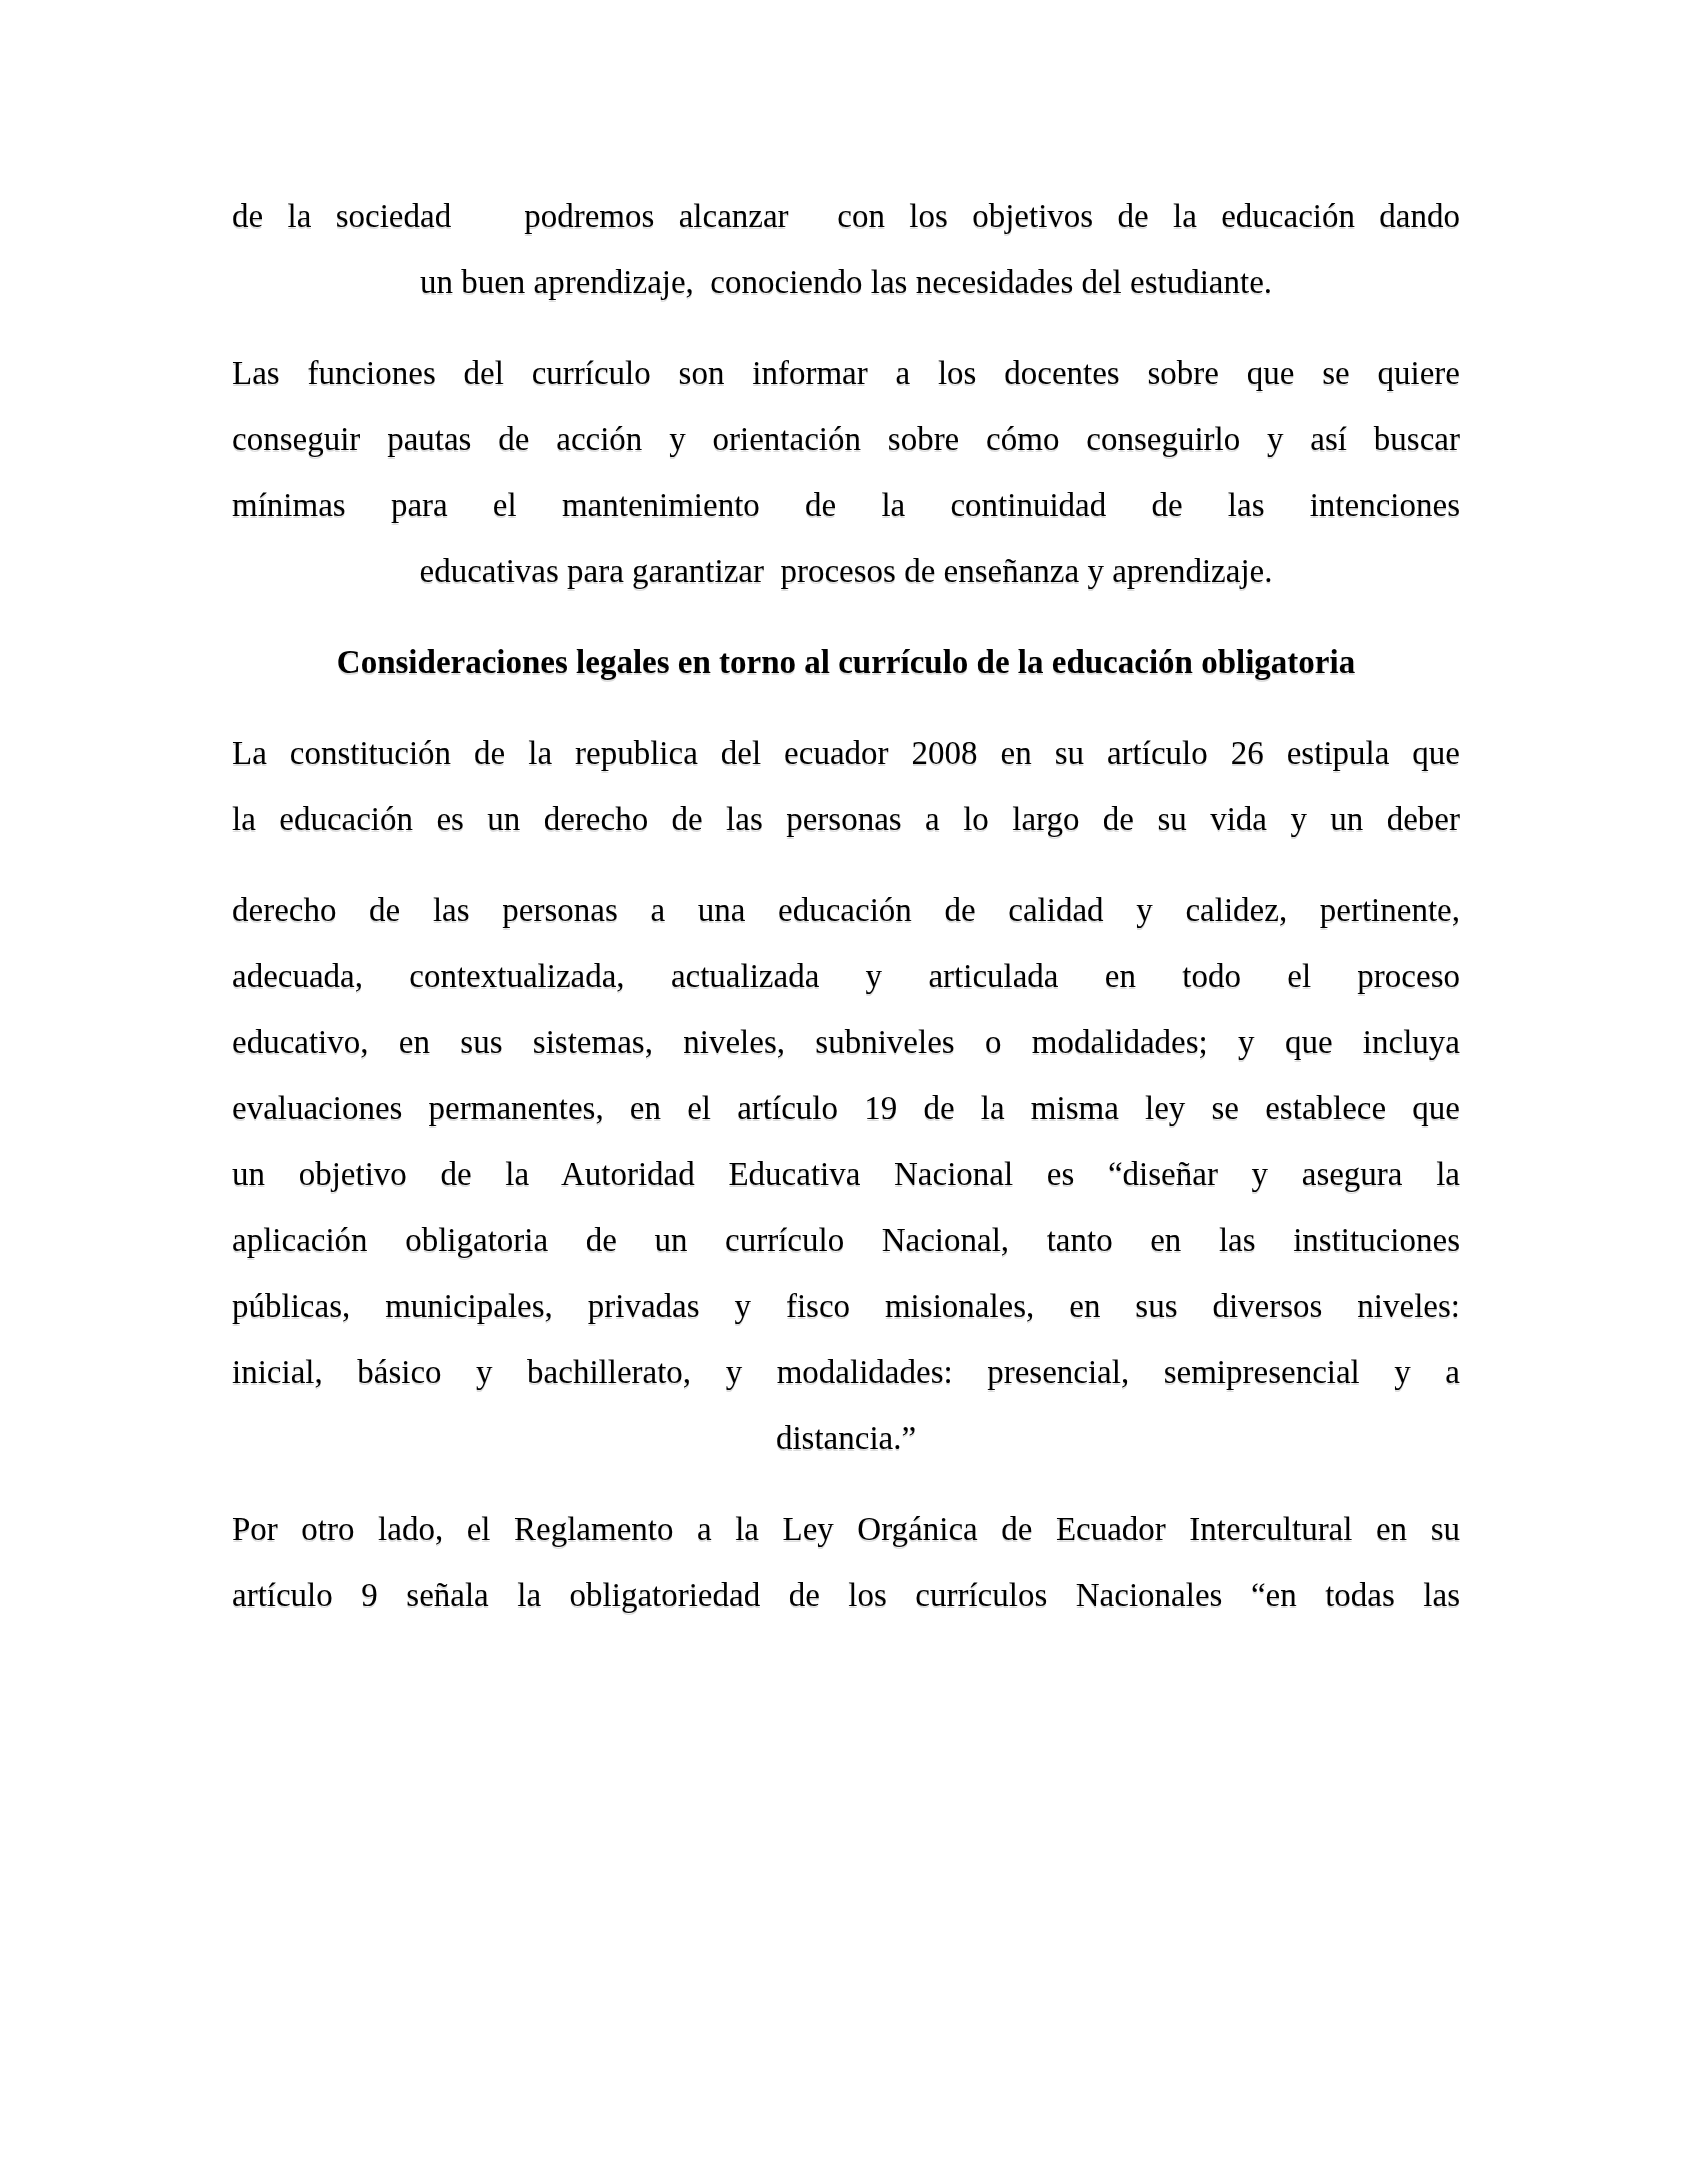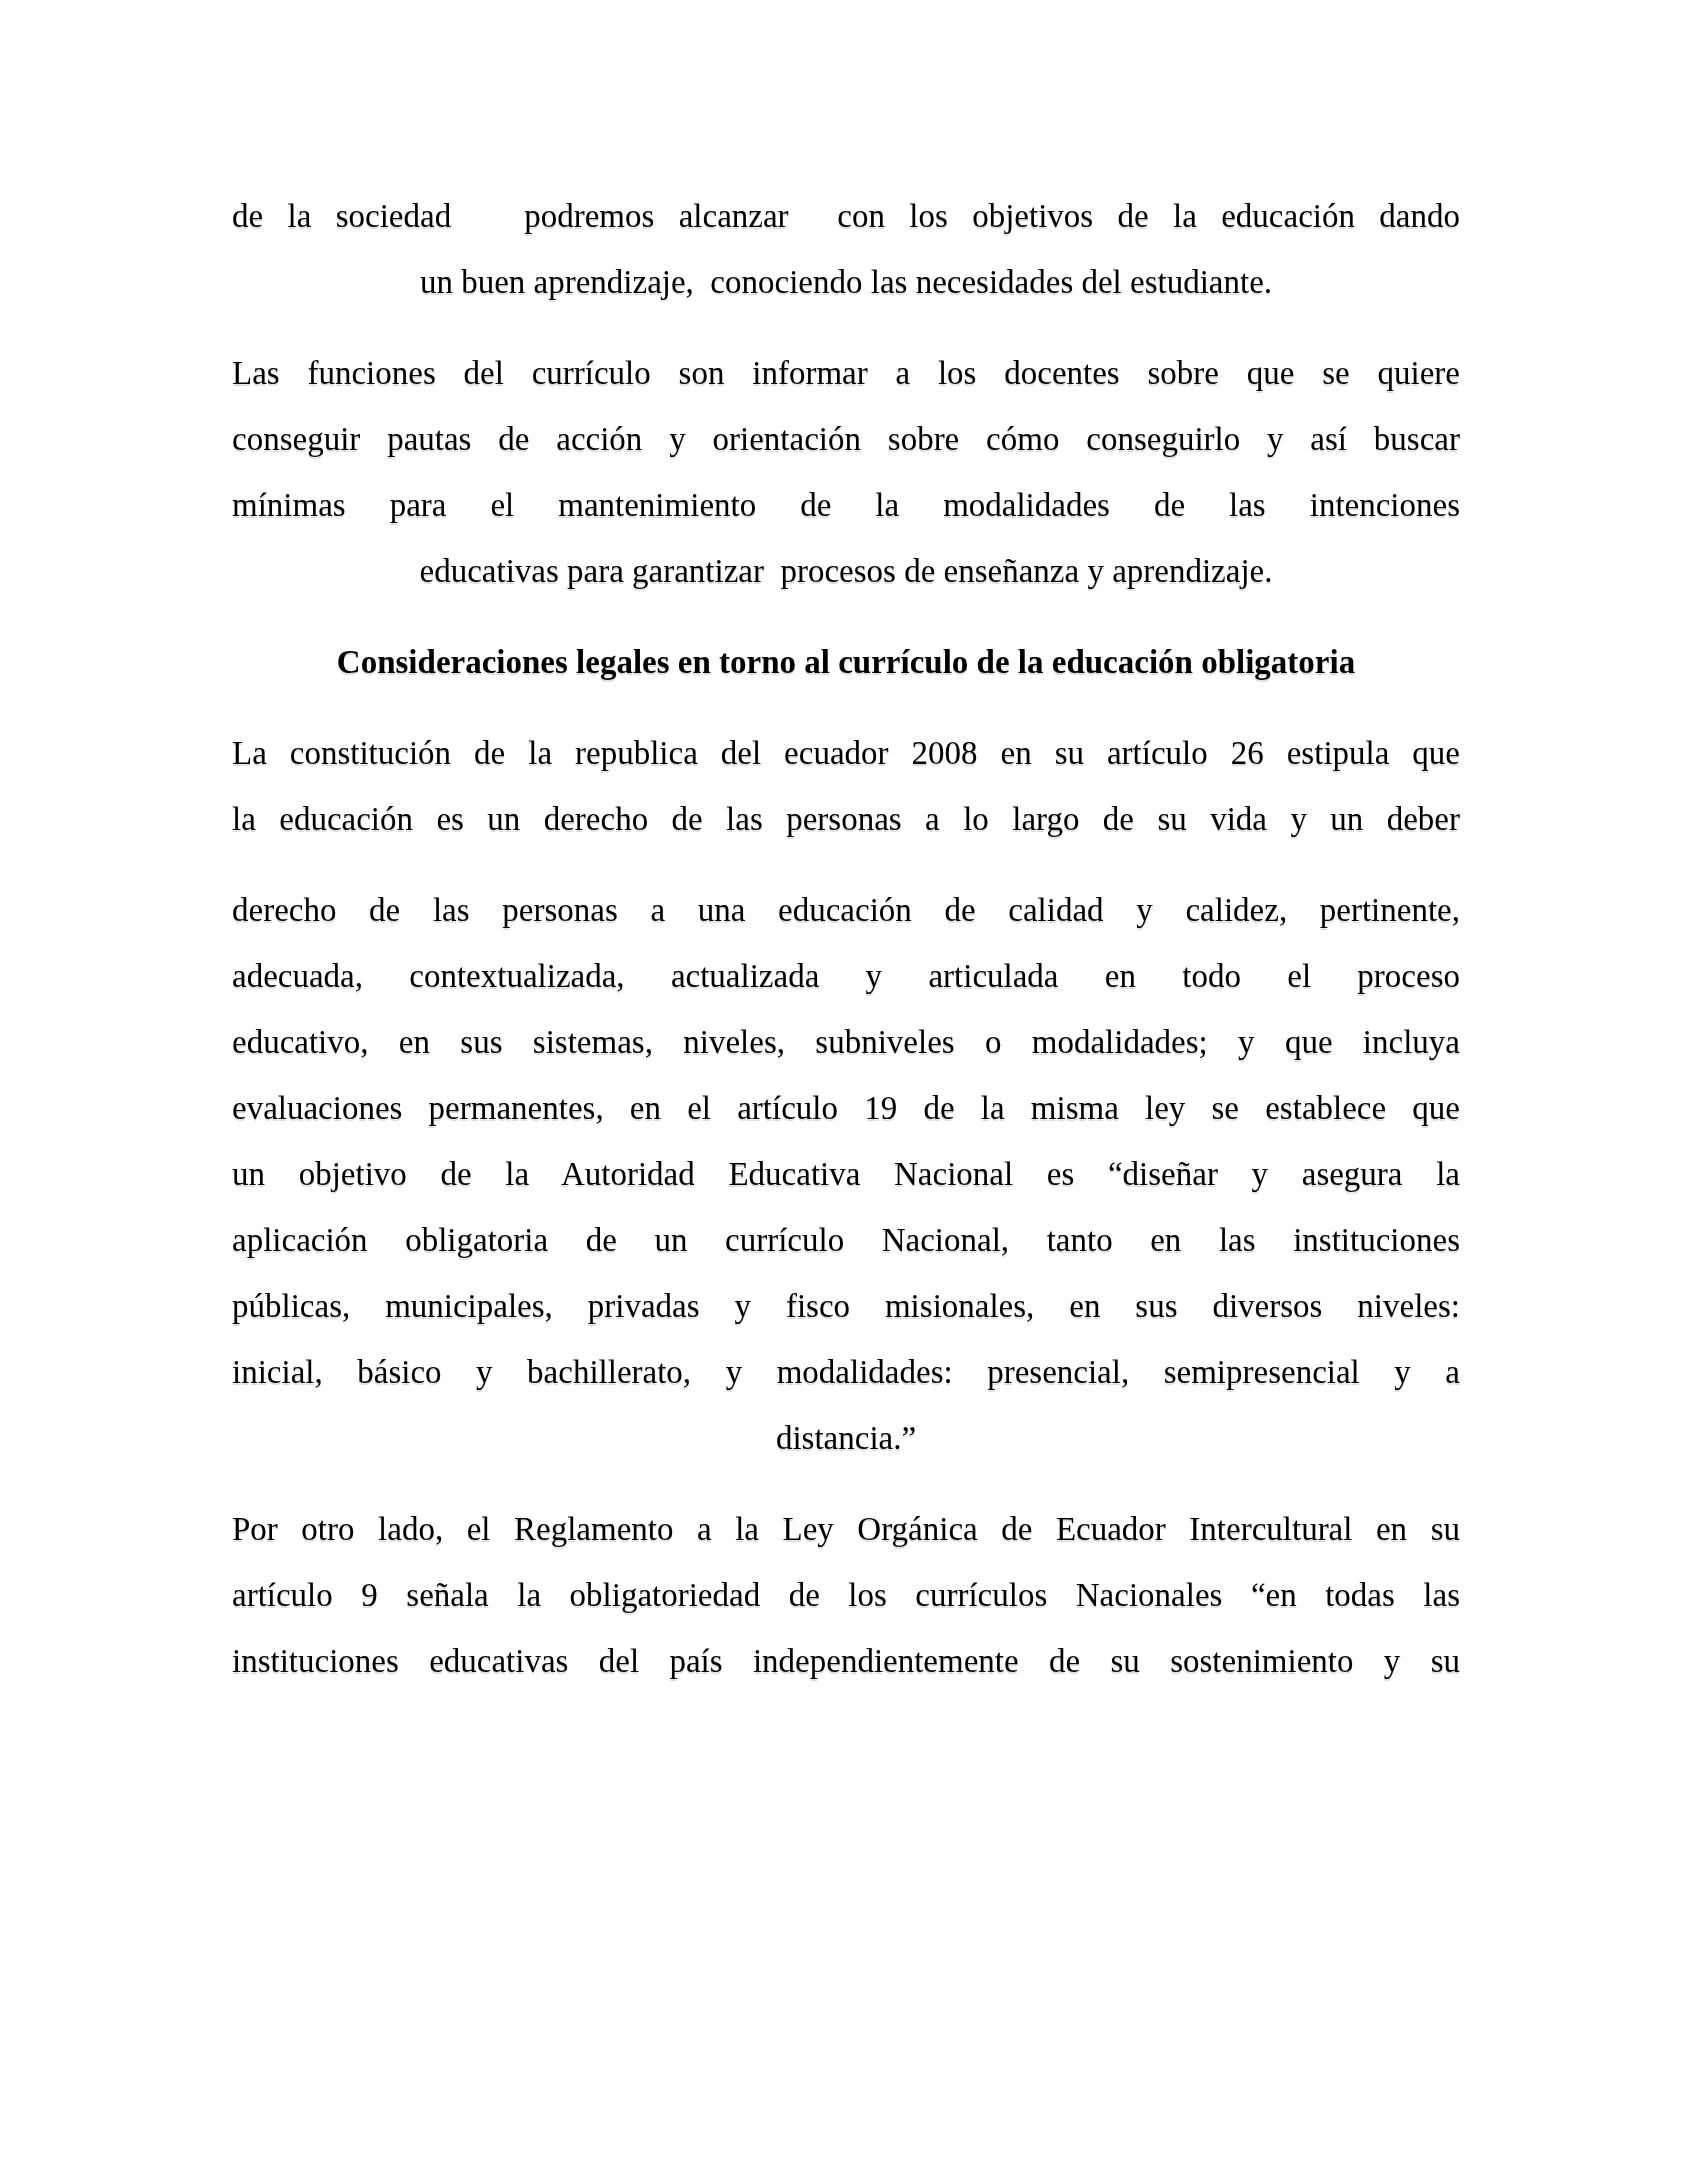--- a/index.html
+++ b/index.html
@@ -45,21 +45,21 @@
 <body>
 
 <main class="page">
     <div class="block paragraph">
       <div class="line j">de la sociedad &nbsp; podremos alcanzar &nbsp;con los objetivos de la educación dando</div>
       <div class="line">un buen aprendizaje, &nbsp;conociendo las necesidades del estudiante.</div>
     </div>
     <div class="block paragraph">
       <div class="line j">Las funciones del currículo son informar a los docentes sobre que se quiere</div>
       <div class="line j">conseguir pautas de acción y orientación sobre cómo conseguirlo y así buscar</div>
-      <div class="line j">mínimas para el mantenimiento de la modalidades de las intenciones</div>
+      <div class="line j">mínimas para el mantenimiento de la continuidad de las intenciones</div>
       <div class="line">educativas para garantizar &nbsp;procesos de enseñanza y aprendizaje.</div>
     </div>
     <div class="block heading">
       <div class="line">Consideraciones legales en torno al currículo de la educación obligatoria</div>
     </div>
     <div class="block paragraph">
       <div class="line j">La constitución de la republica del ecuador 2008 en su artículo 26 estipula que</div>
       <div class="line j">la educación es un derecho de las personas a lo largo de su vida y un deber</div>
     </div>
     <div class="block paragraph">
@@ -69,16 +69,15 @@
       <div class="line j">evaluaciones permanentes, en el artículo 19 de la misma ley se establece que</div>
       <div class="line j">un objetivo de la Autoridad Educativa Nacional es “diseñar y asegura la</div>
       <div class="line j">aplicación obligatoria de un currículo Nacional, tanto en las instituciones</div>
       <div class="line j">públicas, municipales, privadas y fisco misionales, en sus diversos niveles:</div>
       <div class="line j">inicial, básico y bachillerato, y modalidades: presencial, semipresencial y a</div>
       <div class="line">distancia.”</div>
     </div>
     <div class="block paragraph">
       <div class="line j">Por otro lado, el Reglamento a la Ley Orgánica de Ecuador Intercultural en su</div>
       <div class="line j">artículo 9 señala la obligatoriedad de los currículos Nacionales “en todas las</div>
-      <div class="line j">instituciones educativas del país independientemente de su sostenimiento y su</div>
     </div>
   </main>
 
 
 </body></html>

